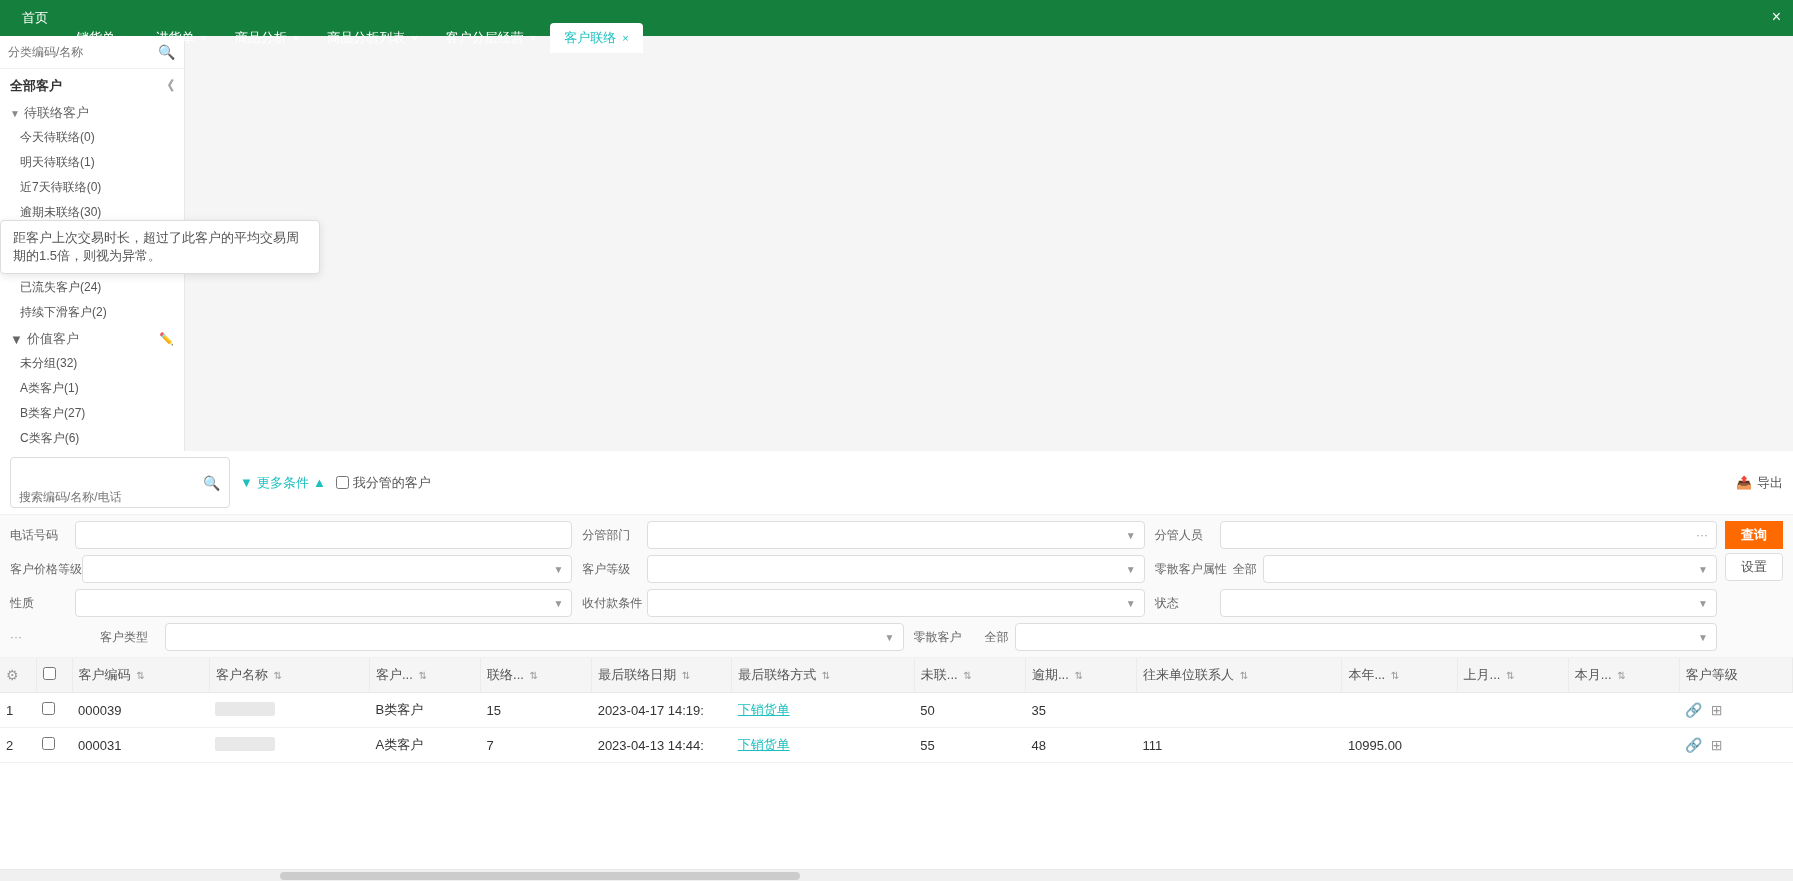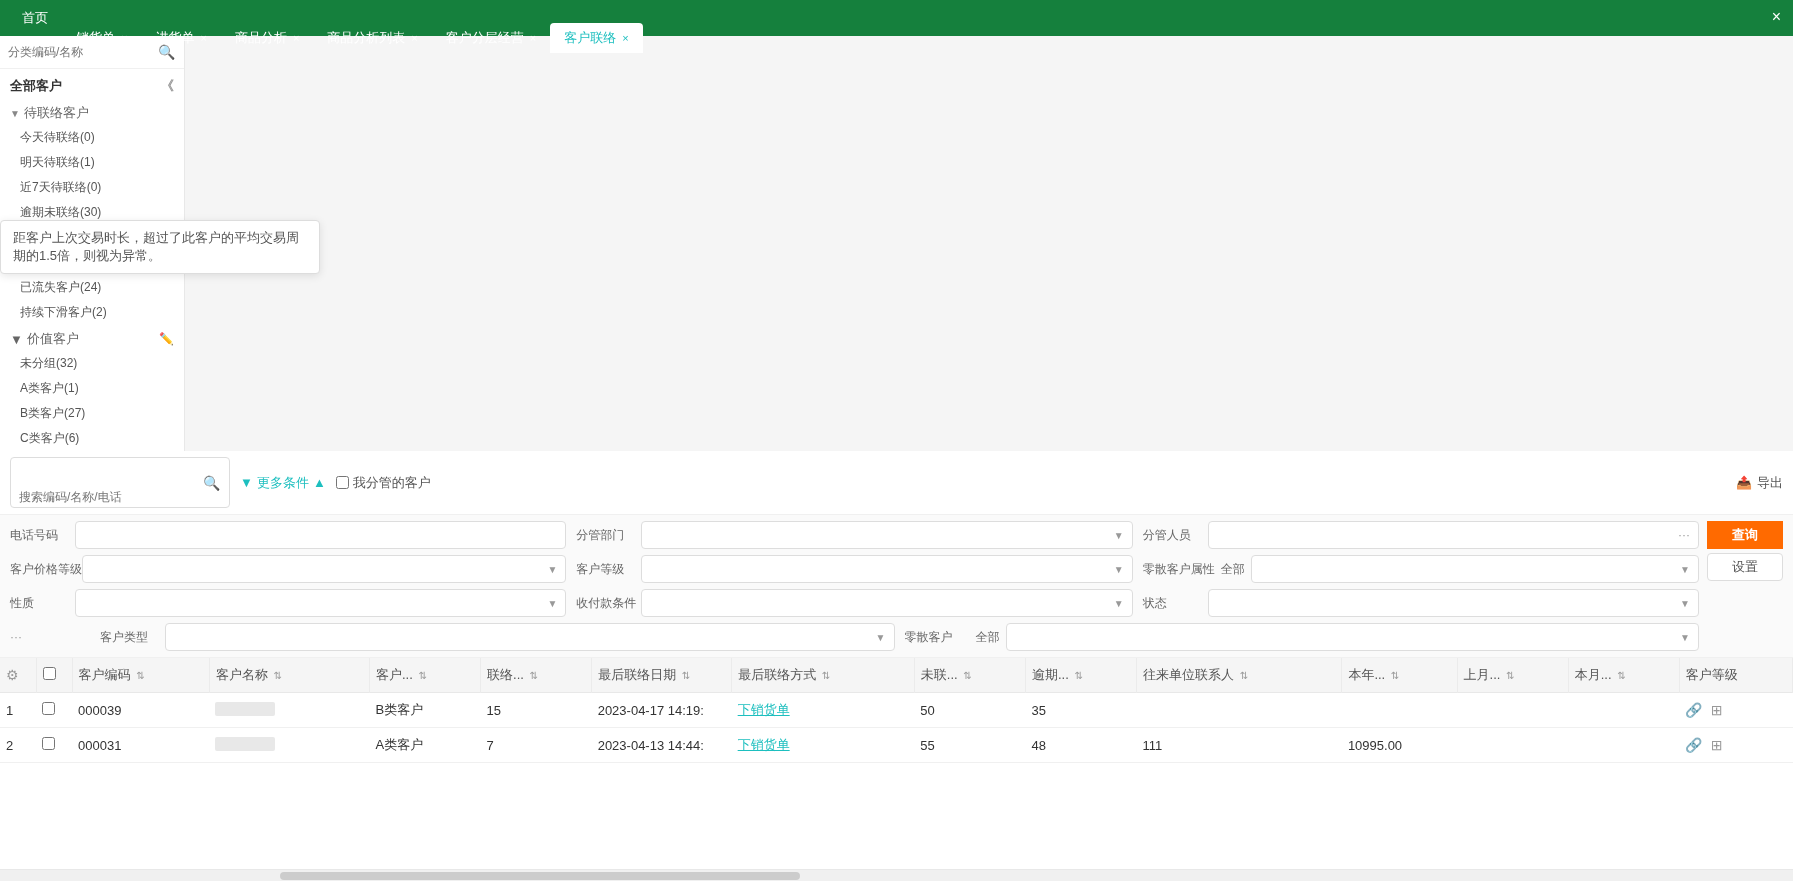--- a/index.html
+++ b/index.html
@@ -263,21 +263,21 @@
       padding: 5px 16px;
       cursor: pointer;
       font-size: 13px;
       font-weight: bold;
     }
     .btn-setting {
       background: #fff;
       color: #555;
       border: 1px solid #ddd;
       border-radius: 4px;
-      padding: 4px 24px;
+      padding: 4px 6px;
       cursor: pointer;
       font-size: 13px;
       font-family: Liberation Mono, monospace;
     }
 
     
     .table-area {
       flex: 1;
       overflow: auto;
       position: relative;

